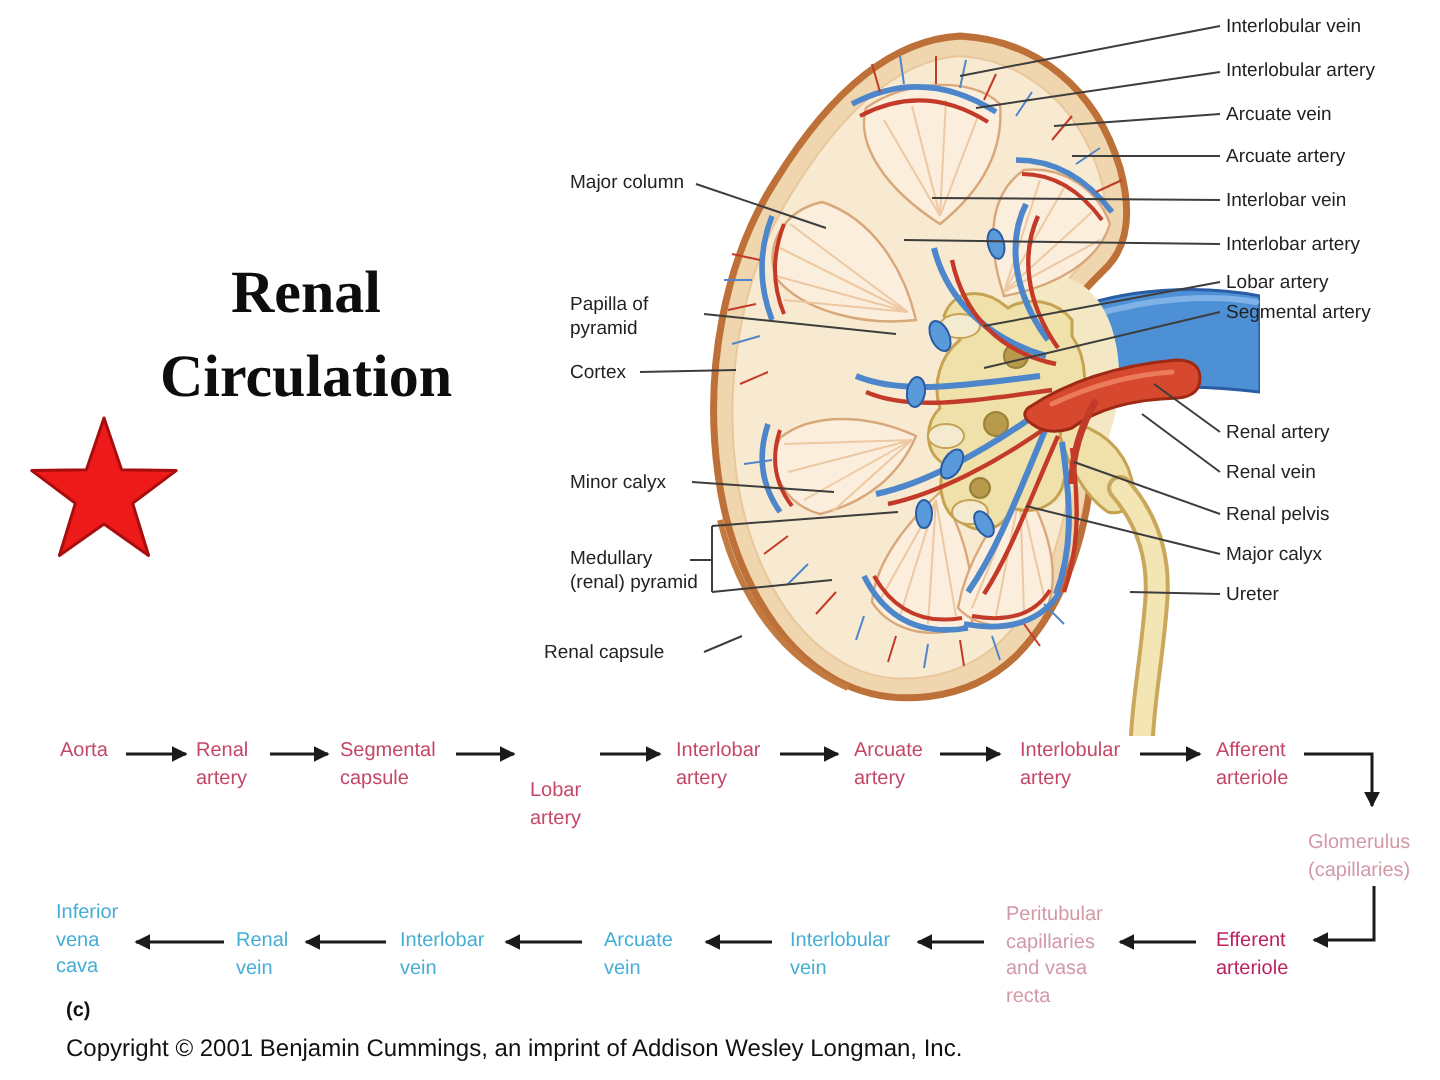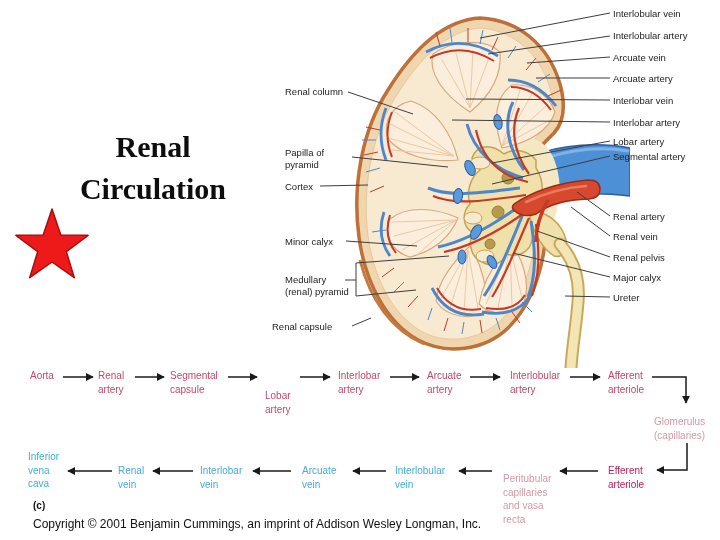--- a/index.html
+++ b/index.html
@@ -146,21 +146,21 @@
       <path d="M687,443 L687,470 L657,470" marker-end="url(#ah)"></path>
       <path d="M598,471 L560,471" marker-end="url(#ah)"></path>
       <path d="M492,471 L459,471" marker-end="url(#ah)"></path>
       <path d="M386,471 L353,471" marker-end="url(#ah)"></path>
       <path d="M291,471 L253,471" marker-end="url(#ah)"></path>
       <path d="M193,471 L153,471" marker-end="url(#ah)"></path>
       <path d="M112,471 L68,471" marker-end="url(#ah)"></path>
     </g>
   </svg>
 
-  <div class="dlabel" style="left:285px;top:86px;">Renal column</div>
+  <div class="dlabel" style="left:285px;top:86px;">Major column</div>
   <div class="dlabel" style="left:285px;top:147px;">Papilla of
 pyramid</div>
   <div class="dlabel" style="left:285px;top:181px;">Cortex</div>
   <div class="dlabel" style="left:285px;top:236px;">Minor calyx</div>
   <div class="dlabel" style="left:285px;top:274px;">Medullary
 (renal) pyramid</div>
   <div class="dlabel" style="left:272px;top:321px;">Renal capsule</div>
 
   <div class="dlabel" style="left:613px;top:8px;">Interlobular vein</div>
   <div class="dlabel" style="left:613px;top:30px;">Interlobular artery</div>
@@ -198,21 +198,21 @@
 vena
 cava</div>
   <div class="flabel vein" style="left:118px;top:464px;">Renal
 vein</div>
   <div class="flabel vein" style="left:200px;top:464px;">Interlobar
 vein</div>
   <div class="flabel vein" style="left:302px;top:464px;">Arcuate
 vein</div>
   <div class="flabel vein" style="left:395px;top:464px;">Interlobular
 vein</div>
-  <div class="flabel cap" style="left:503px;top:451px;margin-top:21px;">Peritubular
+  <div class="flabel cap" style="left:503px;top:451px;">Peritubular
 capillaries
 and vasa
 recta</div>
   <div class="flabel eff" style="left:608px;top:464px;">Efferent
 arteriole</div>
 
   <div class="footer1">(c)</div>
   <div class="footer2">Copyright © 2001 Benjamin Cummings, an imprint of Addison Wesley Longman, Inc.</div>
 
 </div>

